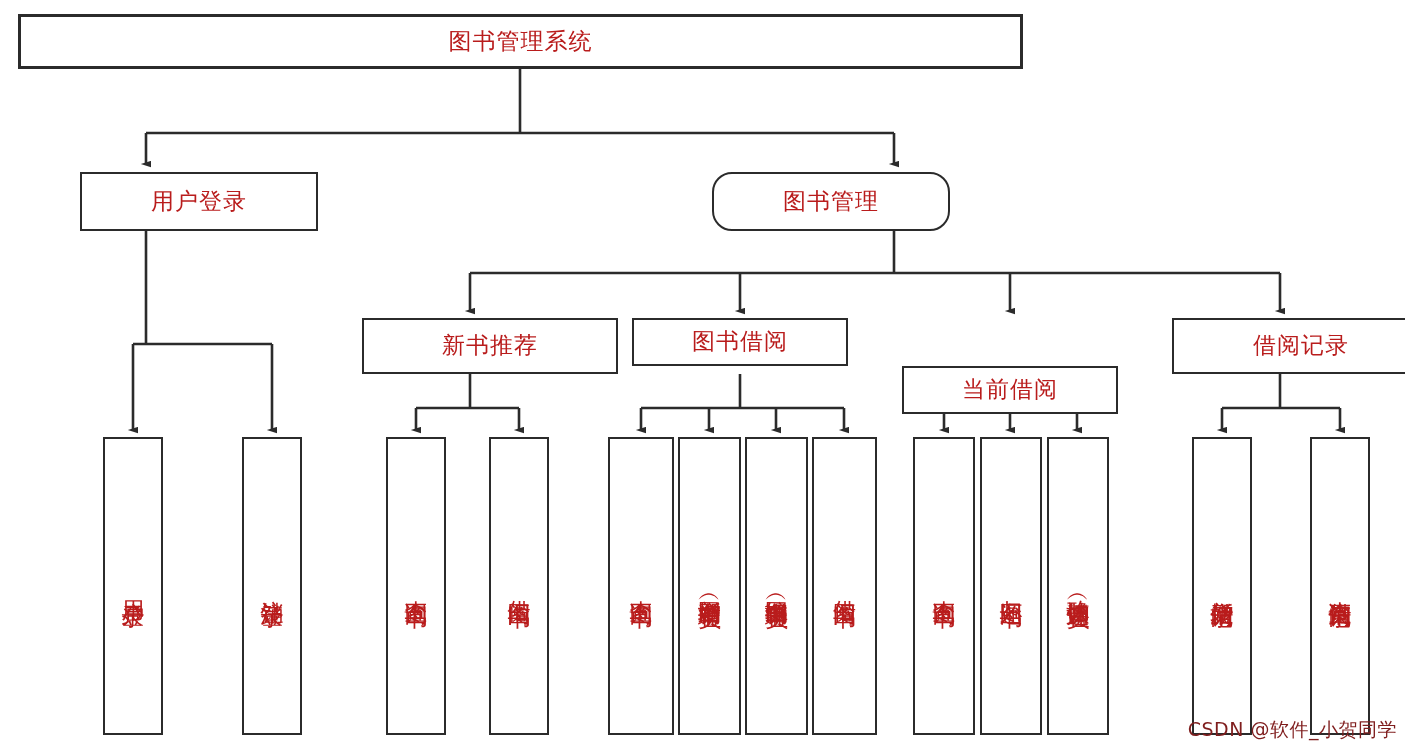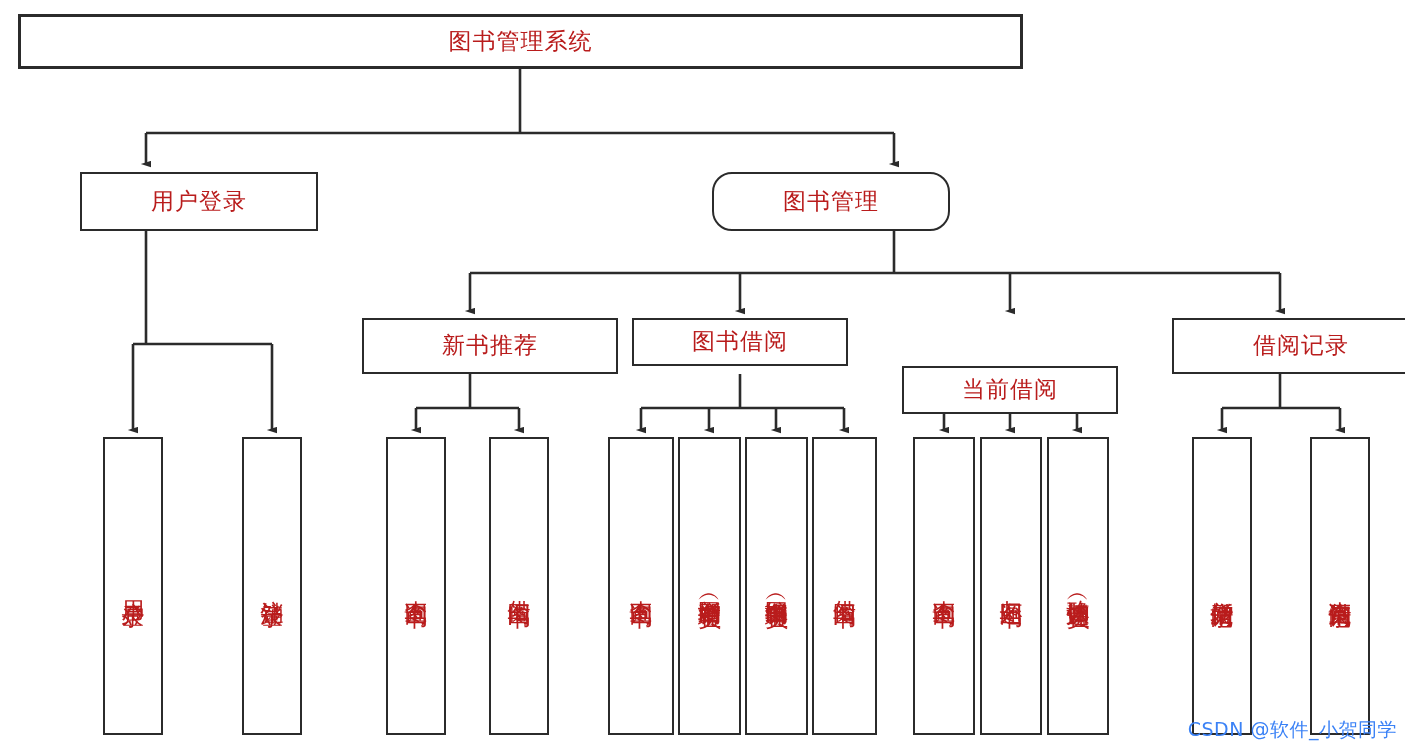--- a/index.html
+++ b/index.html
@@ -47,21 +47,21 @@
     line-height:1.08;
     letter-spacing:2px;
     white-space:nowrap;
   }
   .v-node.tall .lbl{font-size:23px;letter-spacing:1px;}
 
   .watermark{
     position:absolute;
     right:8px;bottom:4px;
     font-size:19px;
-    color:#3b82f6;
+    color:#7f1d1d;
     letter-spacing:0.5px;
     white-space:nowrap;
     pointer-events:none;
   }
 </style>
 </head>
 <body>
 
 <div id="stage">
 

